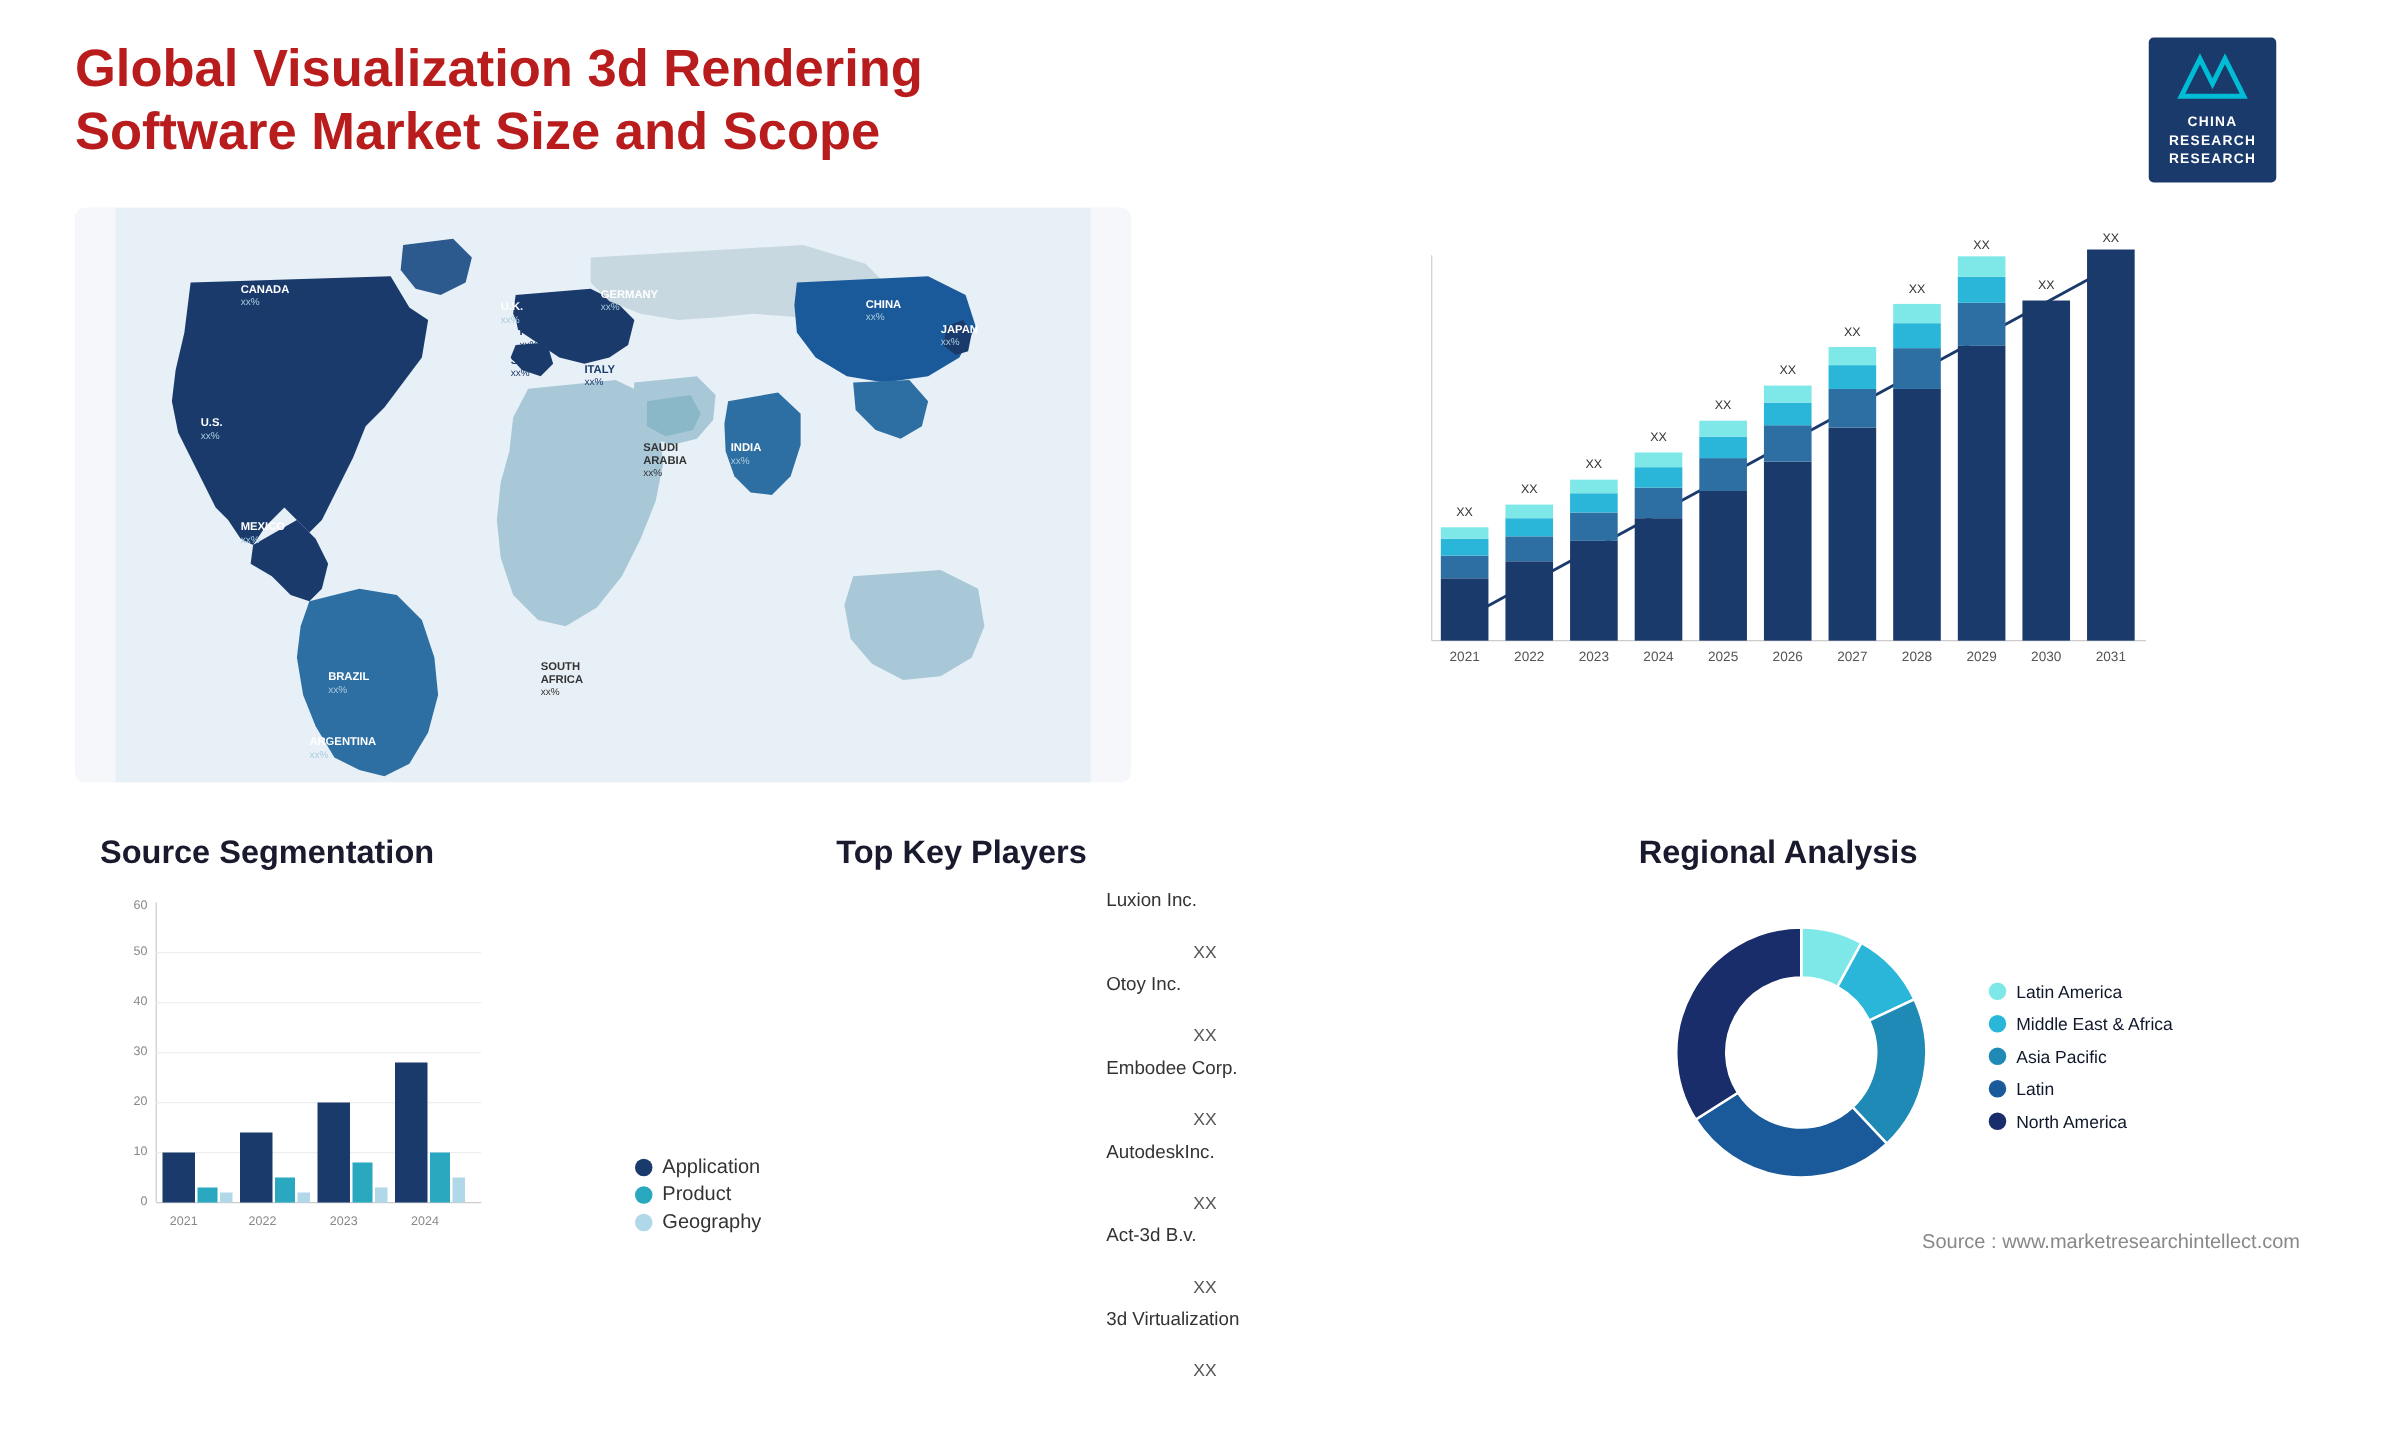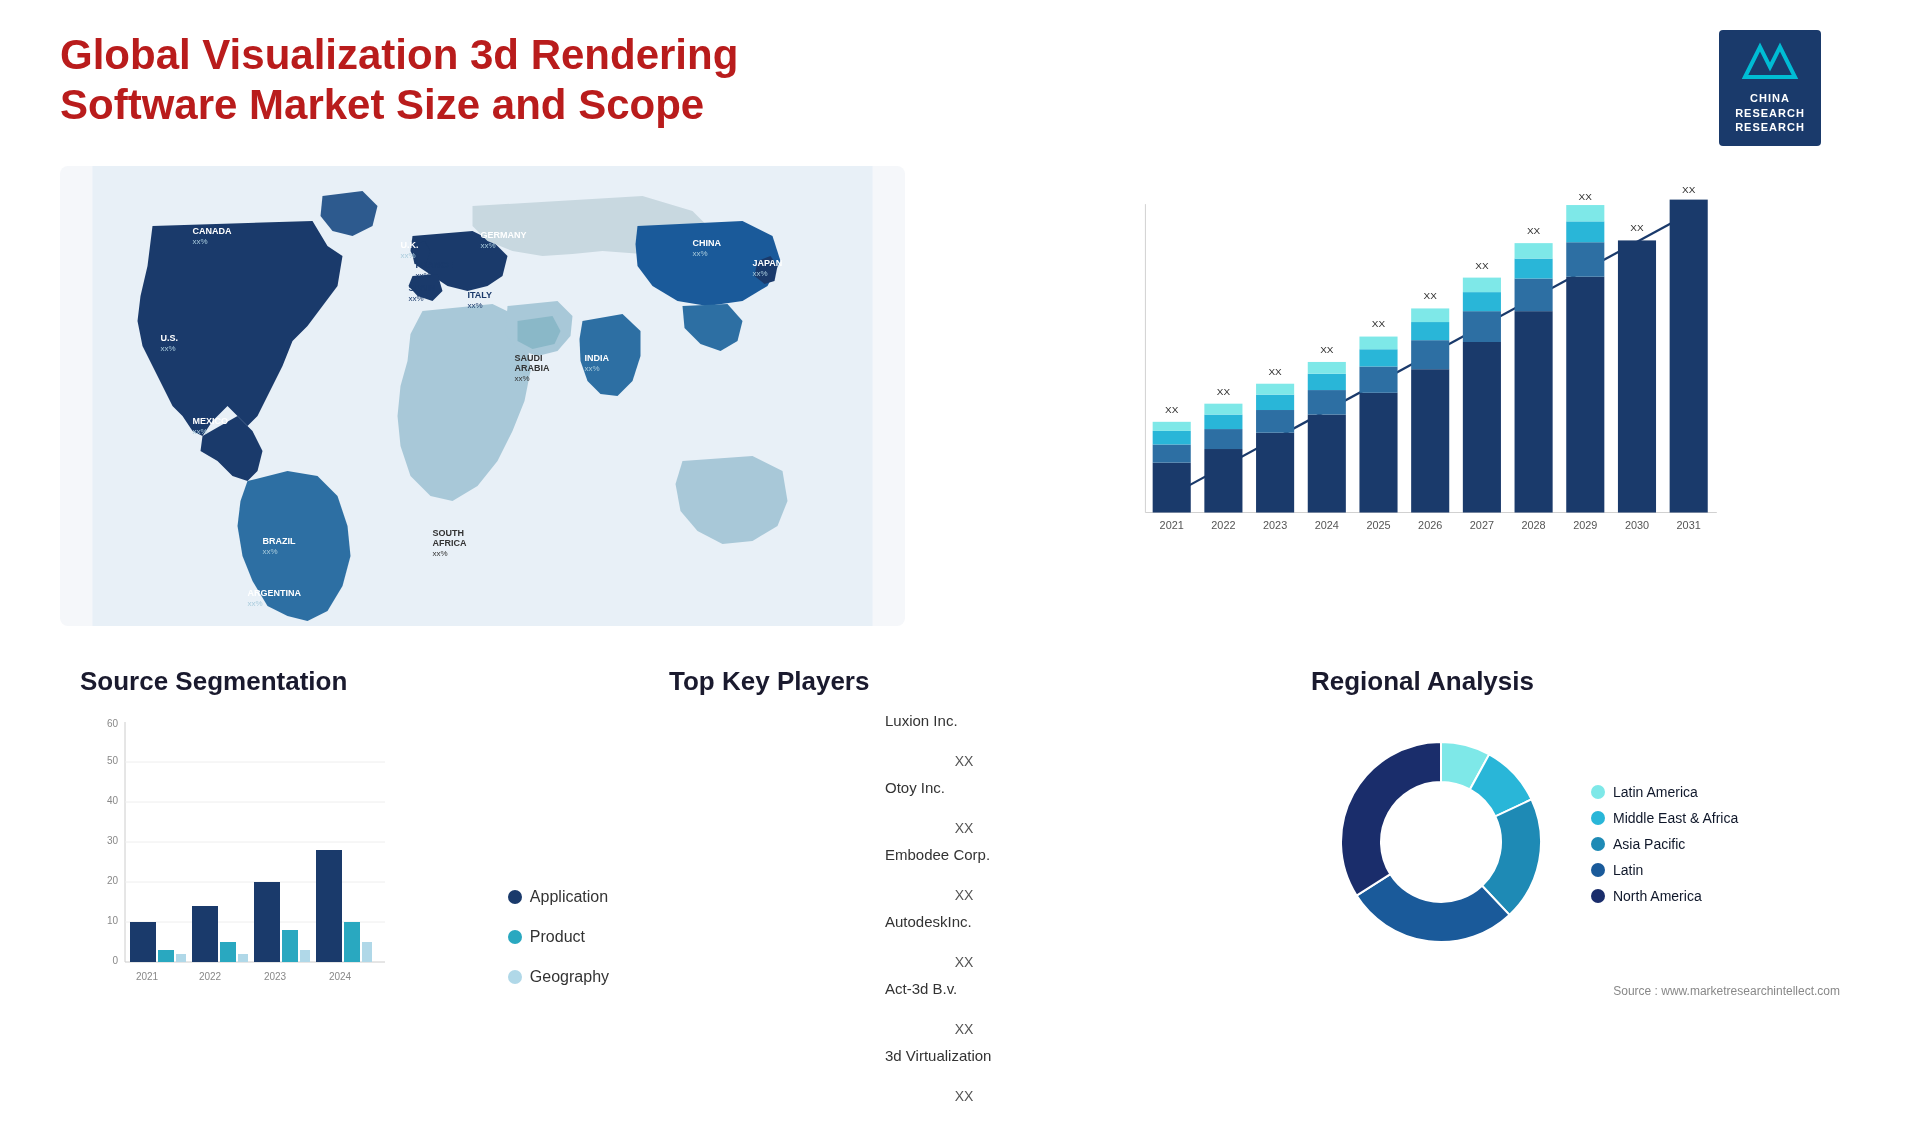--- a/index.html
+++ b/index.html
@@ -108,21 +108,21 @@
       display: flex;
       gap: 20px;
       align-items: flex-end;
     }
     .seg-chart {
       flex: 1;
     }
     .seg-legend {
       display: flex;
       flex-direction: column;
-      gap: 22px;
+      gap: 4px;
       justify-content: center;
       padding-bottom: 30px;
     }
     .legend-item {
       display: flex;
       align-items: center;
       gap: 8px;
       font-size: 16px;
       color: #333;
     }
@@ -199,21 +199,21 @@
       color: #0f172a;
     }
     .regional-dot {
       width: 14px;
       height: 14px;
       border-radius: 50%;
       flex-shrink: 0;
     }
 
     .source-text {
-      font-size: 12px;
+      font-size: 16px;
       color: #888;
       text-align: right;
       margin-top: 8px;
     }
   </style>
 </head>
 <body>
 
 <div class="page-wrapper">
 

